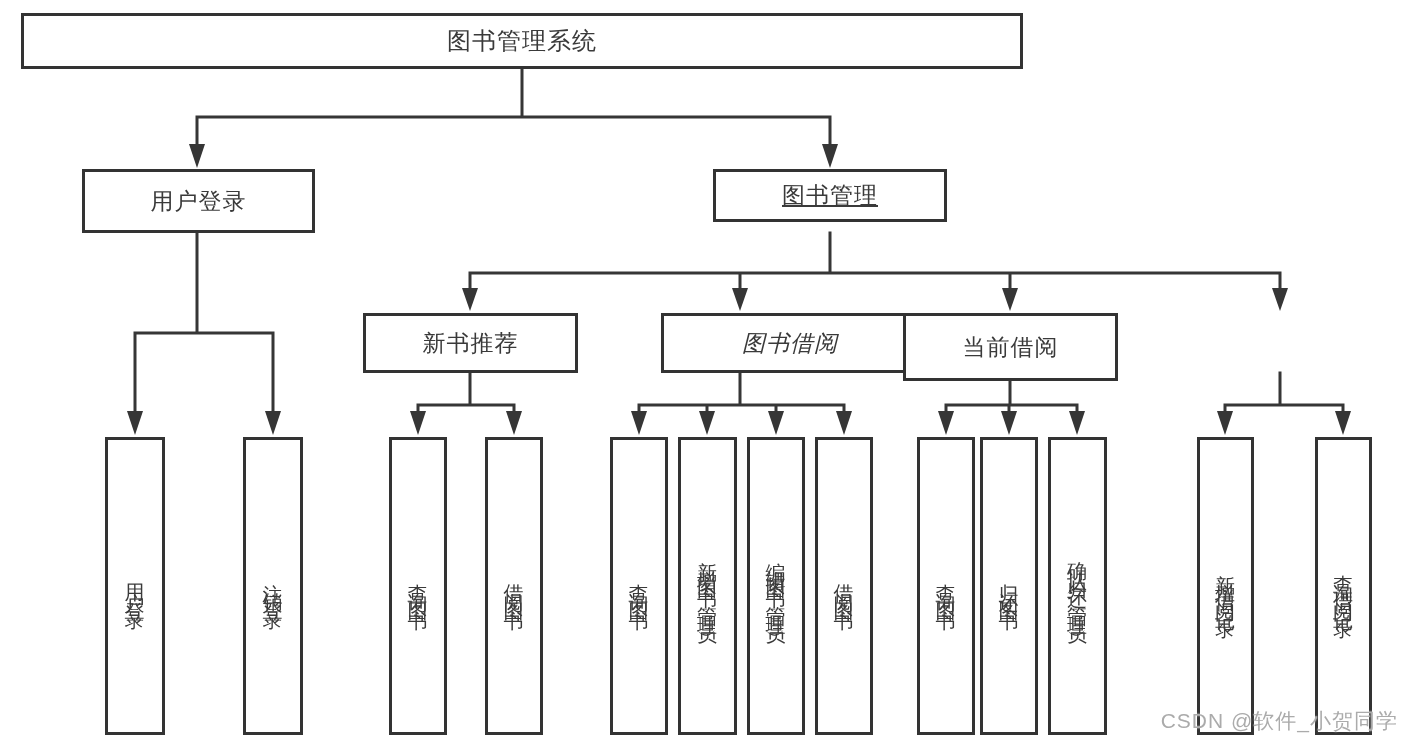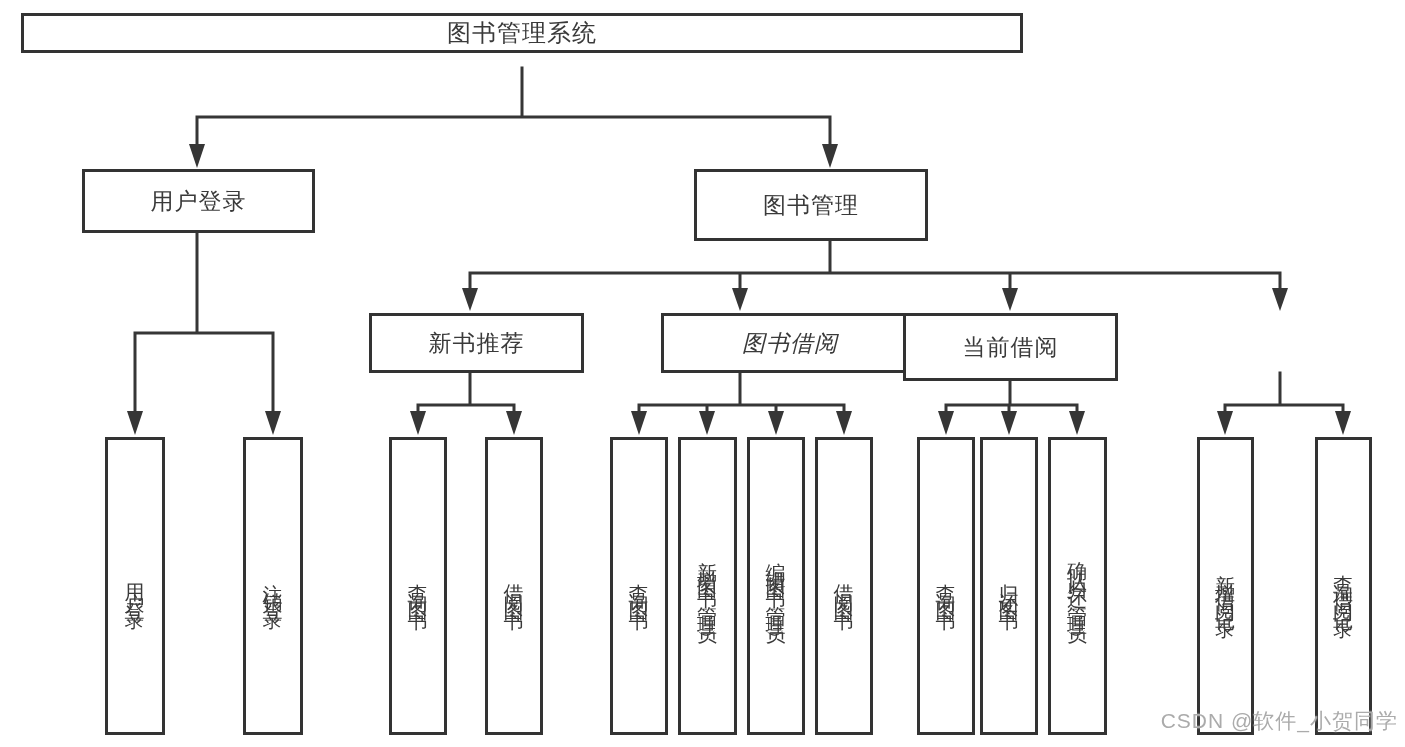--- a/index.html
+++ b/index.html
@@ -24,21 +24,21 @@
     position:absolute;
     background:#fff;
     border:3px solid var(--border);
     display:flex;
     align-items:center;
     justify-content:center;
     text-align:center;
     color:var(--text);
   }
   .h-node{font-size:23px;letter-spacing:1px;}
-  .root-node{left:21px;top:13px;width:1002px;height:40px;font-size:24px;}
+  .root-node{left:21px;top:13px;width:1002px;height:56px;font-size:24px;}
   .leaf{
     width:60px;top:437px;height:298px;
     font-size:20px;
   }
   .leaf .vtxt{
     writing-mode:vertical-rl;
     text-orientation:mixed;
     letter-spacing:9px;
     line-height:1;
     white-space:nowrap;
@@ -94,25 +94,25 @@
     <polygon points="1335,411 1351,411 1343,435" fill="var(--line)"></polygon>
   </svg>
 
   <div class="node h-node root-node">
     <span>图书管理系统</span>
   </div>
 
   <div class="node h-node" style="left:82px;top:169px;width:233px;height:64px;">
     <span>用户登录</span>
   </div>
-  <div class="node h-node" style="left:694px;top:169px;width:234px;height:72px;">
+  <div class="node h-node" style="left:713px;top:169px;width:234px;height:53px;text-decoration:underline;">
     <span>图书管理</span>
   </div>
 
-  <div class="node h-node" style="left:363px;top:313px;width:215px;height:60px;margin-left:6px;">
+  <div class="node h-node" style="left:363px;top:313px;width:215px;height:60px;">
     <span>新书推荐</span>
   </div>
   <div class="node h-node" style="left:661px;top:313px;width:258px;height:60px;font-style:italic;">
     <span>图书借阅</span>
   </div>
   <div class="node h-node" style="left:903px;top:313px;width:215px;height:68px;">
     <span>当前借阅</span>
   </div>
 
   <div class="node leaf" style="left:105px;">

